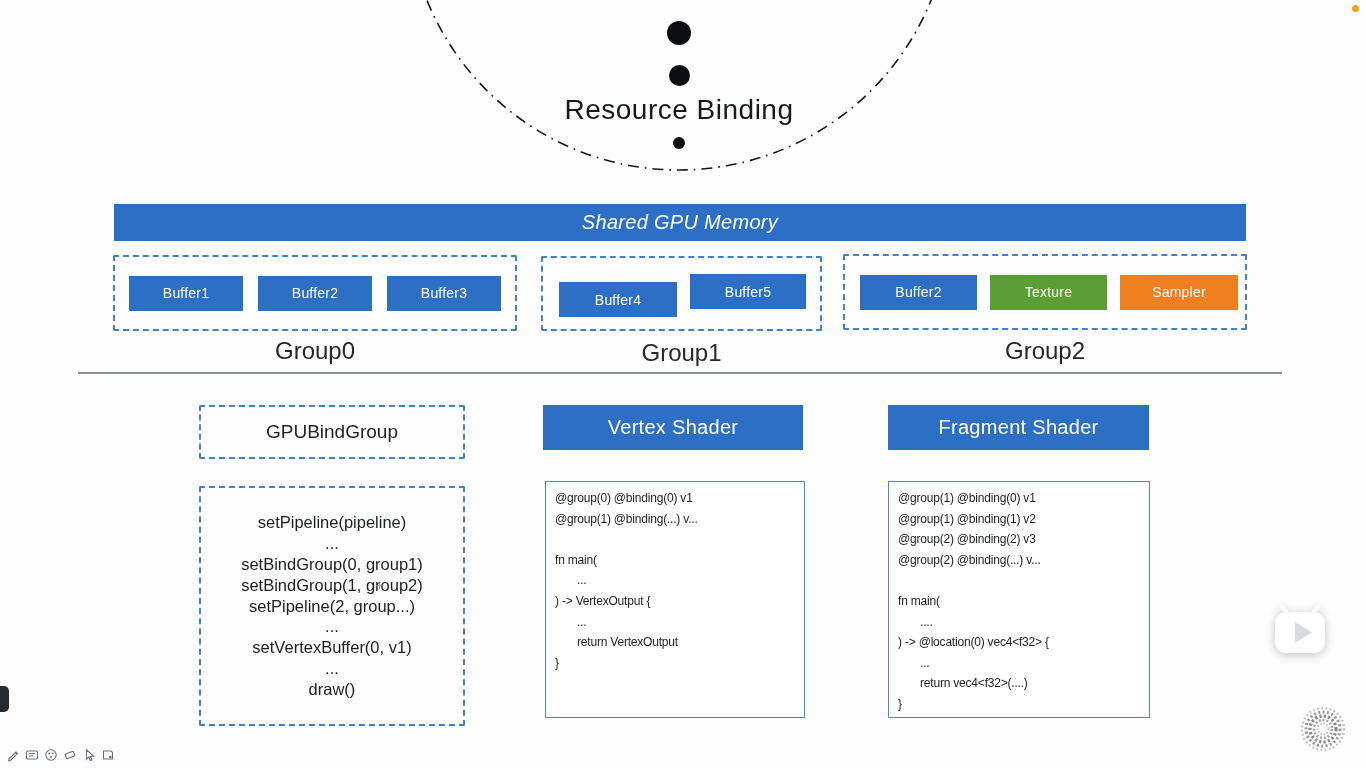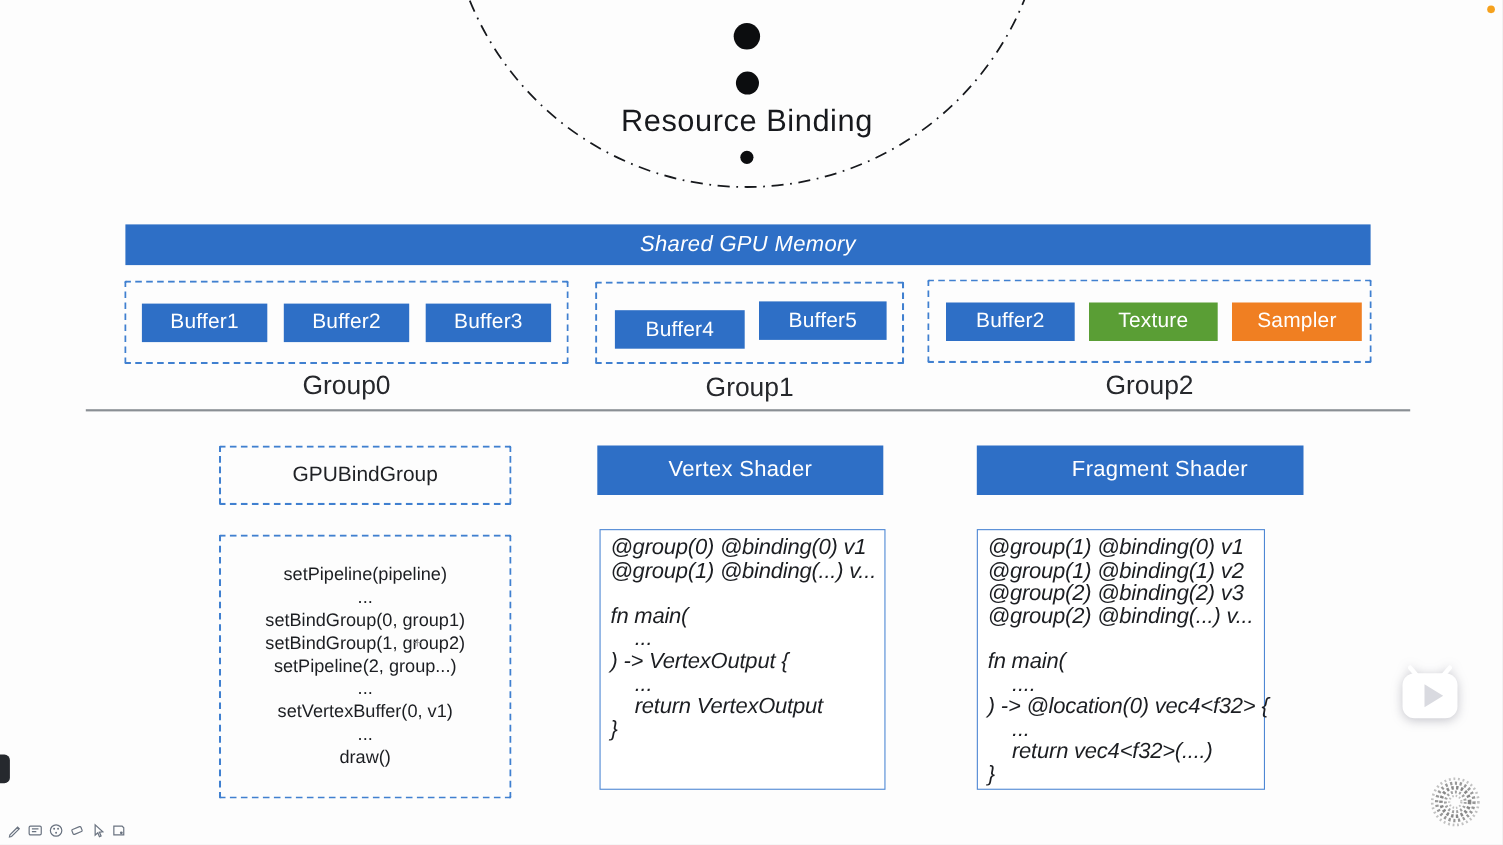--- a/index.html
+++ b/index.html
@@ -14,41 +14,41 @@
 
   
   .banner{position:absolute;left:114px;top:204px;width:1132px;height:37px;
           background:var(--blue);color:#fff;display:flex;align-items:center;justify-content:center;
           font-size:20px;letter-spacing:.3px;font-style:italic;}
 
   
   .group-box{position:absolute;border:2px dashed var(--dashblue);border-radius:2px;
              display:flex;align-items:center;}
   .chip{height:35px;display:flex;align-items:center;justify-content:center;
-        color:#fff;font-size:19px;letter-spacing:.2px;}
+        color:#fff;font-size:14px;letter-spacing:.2px;}
   .c-blue{background:var(--blue);}
   .c-green{background:var(--green);}
   .c-orange{background:var(--orange);}
   .group-label{position:absolute;text-align:center;font-size:24px;color:#26282c;}
 
   .divider{position:absolute;left:78px;top:372px;width:1204px;height:2px;background:var(--divider);}
 
   
   .dash-box{position:absolute;border:2px dashed var(--dashblue);border-radius:2px;background:transparent;}
   .bindgroup-title{display:flex;align-items:center;justify-content:center;font-size:19px;color:#1f2125;}
   .cmd-box{display:flex;flex-direction:column;justify-content:center;align-items:center;}
   .cmd-line{font-size:16.5px;line-height:20.8px;min-height:20.8px;color:#1c1e22;white-space:pre;}
 
   
   .shader-header{position:absolute;background:var(--blue);color:#fff;display:flex;
                  align-items:center;justify-content:center;font-size:20px;letter-spacing:.3px;}
   .code-box{position:absolute;background:#fff;border:1.5px solid #4e87d4;
             padding:6px 0 0 9px;box-sizing:border-box;}
-  .code-line{font-size:20px;line-height:20.6px;min-height:20.6px;color:#1c1e22;
-             letter-spacing:-0.2px;white-space:pre;font-style:italic;}
+  .code-line{font-size:12px;line-height:20.6px;min-height:20.6px;color:#1c1e22;
+             letter-spacing:-0.2px;white-space:pre;}
   .ind{padding-left:22px;}
 
   
   .rec-dot{position:absolute;left:1352px;top:5px;width:7px;height:7px;border-radius:50%;background:#f5a11d;}
   .side-tab{position:absolute;left:0;top:686px;width:9px;height:26px;background:#26292e;
             border-radius:0 5px 5px 0;}
   .toolbar{position:absolute;left:6px;top:748px;display:flex;gap:5px;align-items:center;}
   .tb-icon{width:14px;height:14px;display:block;}
   .play-wrap{position:absolute;left:1272px;top:604px;width:56px;height:54px;
              filter:drop-shadow(0 2px 5px rgba(90,90,110,.35));}
@@ -114,21 +114,21 @@
     <div class="code-line">@group(1) @binding(...) v...</div>
     <div class="code-line"></div>
     <div class="code-line">fn main(</div>
     <div class="code-line ind">...</div>
     <div class="code-line">) -&gt; VertexOutput {</div>
     <div class="code-line ind">...</div>
     <div class="code-line ind">return VertexOutput</div>
     <div class="code-line">}</div>
   </div>
 
-  <div class="shader-header" style="left:888px;top:405px;width:261px;height:45px;padding-left:36px;">Fragment Shader</div>
+  <div class="shader-header" style="left:888px;top:405px;width:261px;height:45px;">Fragment Shader</div>
   <div class="code-box" style="left:888px;top:481px;width:262px;height:237px;">
     <div class="code-line">@group(1) @binding(0) v1</div>
     <div class="code-line">@group(1) @binding(1) v2</div>
     <div class="code-line">@group(2) @binding(2) v3</div>
     <div class="code-line">@group(2) @binding(...) v...</div>
     <div class="code-line"></div>
     <div class="code-line">fn main(</div>
     <div class="code-line ind">....</div>
     <div class="code-line">) -&gt; @location(0) vec4&lt;f32&gt; {</div>
     <div class="code-line ind">...</div>

